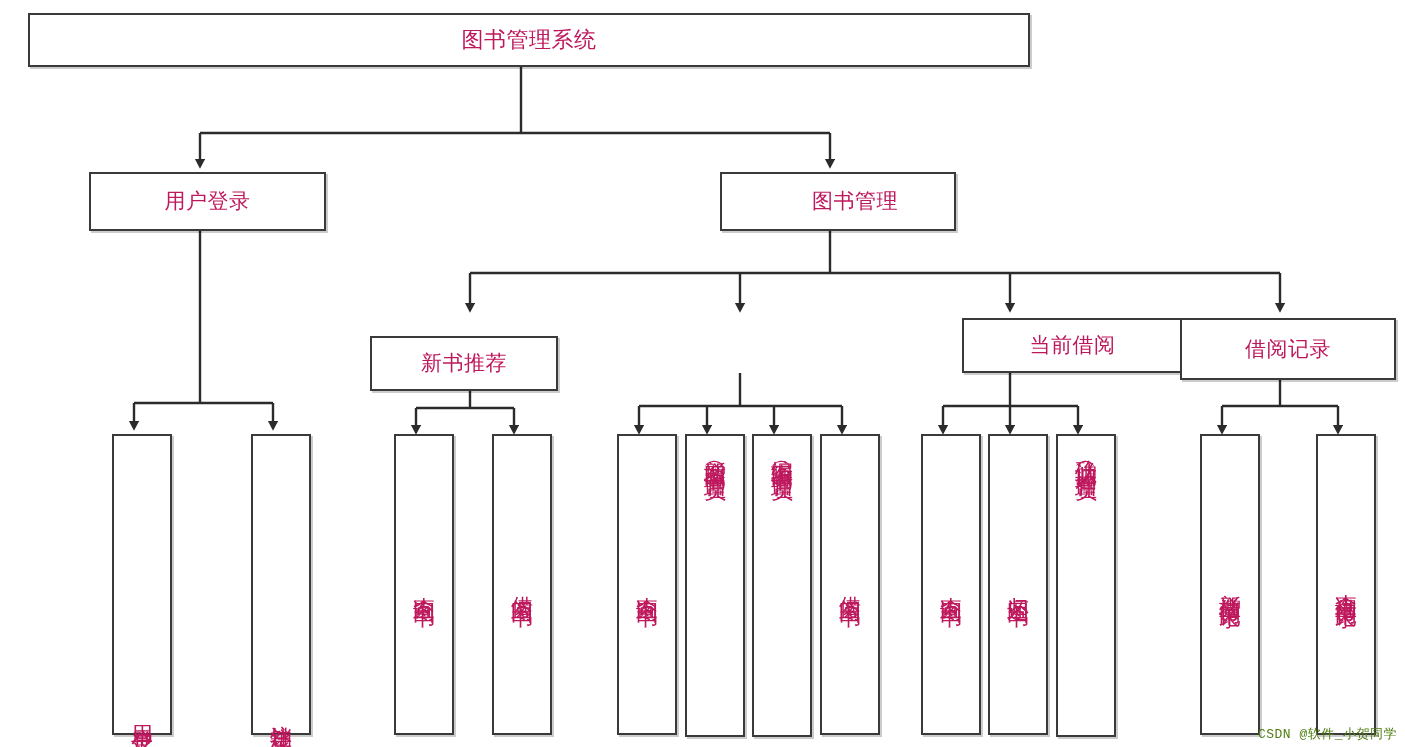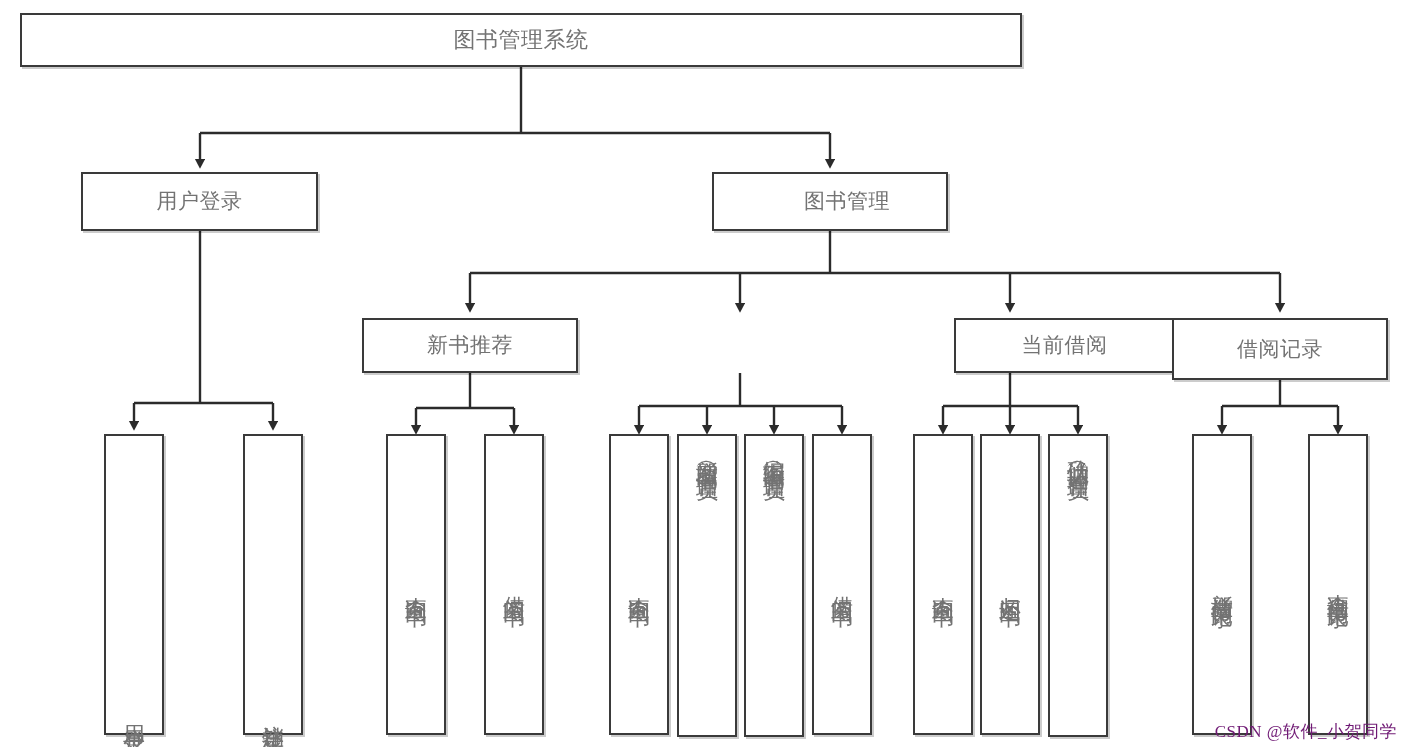--- a/index.html
+++ b/index.html
@@ -28,21 +28,22 @@
   }
   .node {
     position: absolute;
     box-sizing: border-box;
     background: #ffffff;
     border: 2px solid #3a3a3a;
     box-shadow: 2px 2px 0 0 rgba(0,0,0,0.20);
     display: flex;
     align-items: center;
     justify-content: center;
-    color: #737373;
+    color: #be185d;
+    margin-left: 8px;
   }
   .node .label {
     display: block;
     text-align: center;
     white-space: nowrap;
     line-height: 1.18;
   }
   
   .node.horiz .label {
     font-size: 21px;
@@ -71,25 +72,25 @@
   }
   .node.vert.low {
     align-items: flex-end;
     padding-top: 0;
     padding-bottom: 14px;
   }
   .watermark {
     position: absolute;
     right: 8px;
     bottom: 4px;
-    font-size: 17px;
-    color: #701a75;
+    font-size: 13px;
+    color: #4d7c0f;
     white-space: nowrap;
     letter-spacing: 0.5px;
-    font-family: Liberation Serif, serif;
+    font-family: Liberation Mono, monospace;
   }
 </style>
 </head>
 <body>
 
 <div id="canvas">
 
   <svg id="edges" viewBox="0 0 1405 747" width="1405" height="747" xmlns="http://www.w3.org/2000/svg">
     <defs>
       <marker id="arrow" markerWidth="10" markerHeight="11" refX="1.2" refY="5.2" orient="auto" markerUnits="userSpaceOnUse">
@@ -144,21 +145,21 @@
     <span class="label">图书管理系统</span>
   </div>
 
   <div class="node horiz" style="left:81px; top:172px; width:237px; height:59px;">
     <span class="label">用户登录</span>
   </div>
   <div class="node horiz" style="left:712px; top:172px; width:236px; height:59px;padding-left:34px;">
     <span class="label">图书管理</span>
   </div>
 
-  <div class="node horiz" style="left:362px; top:318px; width:216px; height:55px;">
+  <div class="node horiz" style="left:362px; top:336px; width:188px; height:55px;">
     <span class="label">新书推荐</span>
   </div>
   <div class="node horiz" style="left:954px; top:318px; width:221px; height:55px;">
     <span class="label">当前借阅</span>
   </div>
   <div class="node horiz" style="left:1172px; top:318px; width:216px; height:62px;">
     <span class="label">借阅记录</span>
   </div>
 
   <div class="node vert low" style="left:104px; top:434px; width:60px; height:301px;">

